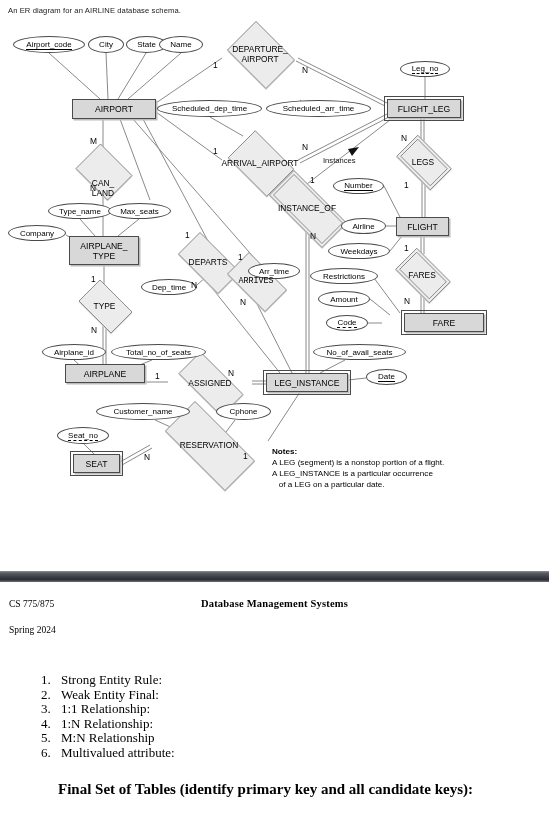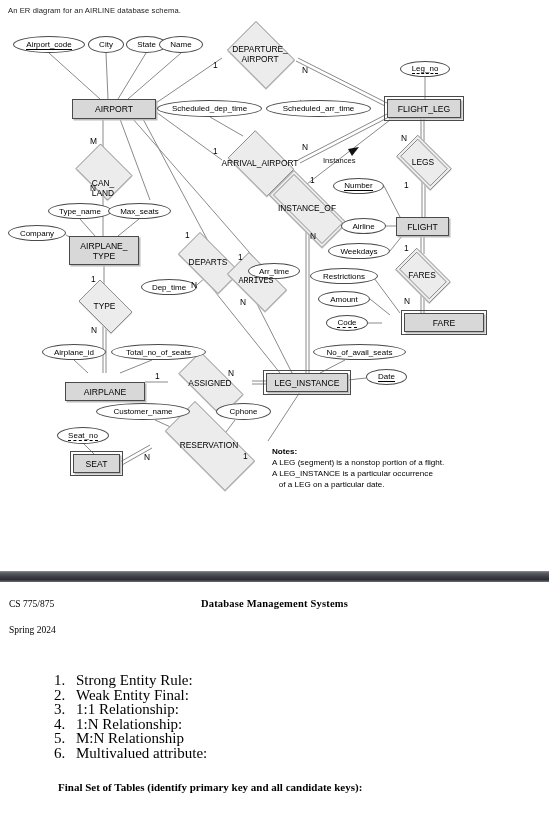--- a/index.html
+++ b/index.html
@@ -20,24 +20,24 @@
     position:absolute;left:0;top:571px;width:549px;height:11px;
     background:linear-gradient(180deg,#8d9095 0%,#5a5e64 18%,#3c4046 52%,#2c3036 78%,#6a6e74 100%);
   }
   
   #page2{position:absolute;left:0;top:582px;width:549px;height:251px;background:#fff;
     font-family:"Liberation Serif", serif;}
   #course-code{position:absolute;left:9px;top:17px;font-size:9.5px;}
   #doc-title{position:absolute;left:0;top:16px;width:549px;text-align:center;
     font-size:10.5px;font-weight:bold;letter-spacing:.2px;}
   #term{position:absolute;left:9px;top:43px;font-size:9.5px;}
-  #rule-list{position:absolute;left:43px;top:91px;margin:0;padding:0 0 0 26px;
-    font-size:15px;line-height:14.6px;}
+  #rule-list{position:absolute;left:28px;top:91px;margin:0;padding:0 0 0 26px;
+    font-size:13px;line-height:14.6px;}
   #rule-list li{padding-left:7px;}
-  #final-note{position:absolute;left:58px;top:199px;font-size:11px;font-weight:bold;}
+  #final-note{position:absolute;left:58px;top:199px;font-size:15px;font-weight:bold;}
 
   
   .node{position:absolute;box-sizing:border-box;}
 
   .entity{
     background:#d8d8d8;border:1px solid #4a4a4a;
     display:flex;align-items:center;justify-content:center;
     font-size:8.6px;color:#000;text-align:center;line-height:10px;
     box-shadow:1.5px 1.5px 0 #bcbcbc;
   }
@@ -190,21 +190,21 @@
   <div class="node entity" style="left:69px;top:236px;width:70px;height:29px;flex-direction:column;">
     <span>AIRPLANE_</span>
     <span>TYPE</span>
   </div>
   <div class="node entity" style="left:396px;top:217px;width:53px;height:19px;">
     <span>FLIGHT</span>
   </div>
   <div class="node entity weak" style="left:404px;top:313px;width:80px;height:19px;">
     <span>FARE</span>
   </div>
-  <div class="node entity" style="left:65px;top:382px;width:80px;height:19px;">
+  <div class="node entity" style="left:65px;top:364px;width:80px;height:19px;">
     <span>AIRPLANE</span>
   </div>
   <div class="node entity weak" style="left:266px;top:373px;width:82px;height:19px;">
     <span>LEG_INSTANCE</span>
   </div>
   <div class="node entity weak" style="left:73px;top:454px;width:47px;height:19px;">
     <span>SEAT</span>
   </div>
 
   <div class="node rel" style="left:222px;top:26px;width:76px;height:56px;">

